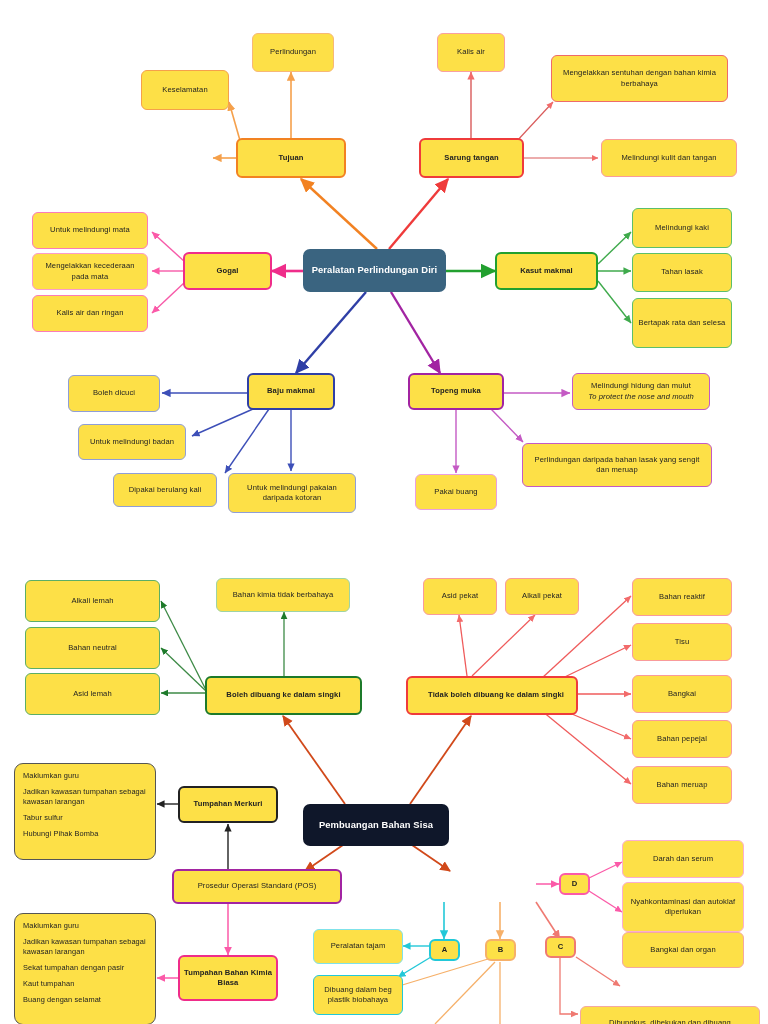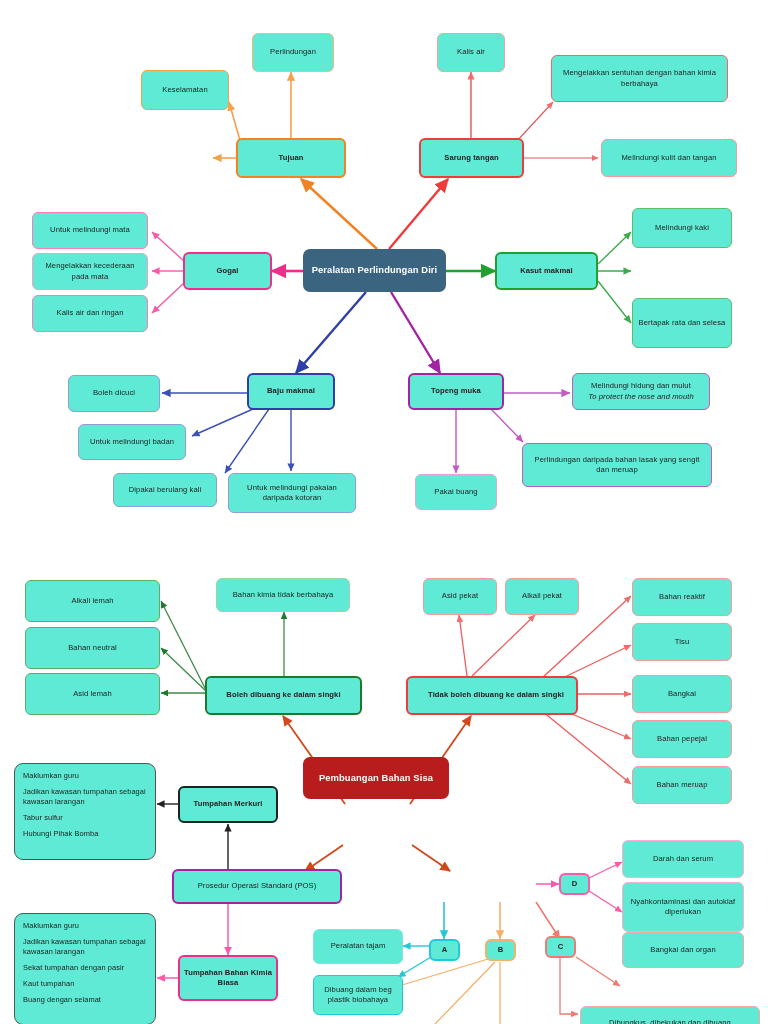--- a/index.html
+++ b/index.html
@@ -2,21 +2,21 @@
 <html><head>
 <meta charset="utf-8">
 <style>
   html,body{margin:0;padding:0;background:#ffffff;}
   body{width:768px;height:1024px;font-family:"Liberation Sans",sans-serif;overflow:hidden;}
   #canvas{position:relative;width:768px;height:1024px;background:#fff;}
   svg.edges{position:absolute;left:0;top:0;width:768px;height:1024px;pointer-events:none;}
   .node{
     position:absolute;box-sizing:border-box;display:flex;align-items:center;
     justify-content:center;text-align:center;border-style:solid;border-radius:6px;
-    background:#5eead4;color:#222;font-size:7.6px;line-height:1.35;padding:2px 4px;
+    background:#fde047;color:#222;font-size:7.6px;line-height:1.35;padding:2px 4px;
     letter-spacing:.1px;
   }
   .node.bold{font-weight:bold;}
   .node.central{color:#fff;font-weight:bold;font-size:9.4px;border-width:0;border-radius:7px;}
   .node.thick{border-width:2px;}
   .node.thin{border-width:1px;}
   .node.listbox{
     display:block;text-align:left;border-radius:9px;border-width:1px;
     padding:7px 8px;font-size:7.4px;line-height:1.25;
   }
@@ -258,20 +258,23 @@
   <div class="node thin" style="left:32px;top:295px;width:116px;height:37px;border-color:#fb7cb7;">
     <span class="lbl">Kalis air dan ringan</span>
   </div>
 
   <div class="node thick bold" style="left:495px;top:252px;width:103px;height:38px;border-color:#22a02f;">
     <span class="lbl">Kasut makmal</span>
   </div>
   <div class="node thin" style="left:632px;top:208px;width:100px;height:40px;border-color:#5cbf6a;">
     <span class="lbl">Melindungi kaki</span>
   </div>
+  <div class="node thin" style="left:632px;top:253px;width:100px;height:39px;border-color:#5cbf6a;">
+    <span class="lbl">Tahan lasak</span>
+  </div>
   <div class="node thin" style="left:632px;top:298px;width:100px;height:50px;border-color:#5cbf6a;">
     <span class="lbl">Bertapak rata dan selesa</span>
   </div>
 
   <div class="node thick bold" style="left:247px;top:373px;width:88px;height:37px;border-color:#2f3fa6;">
     <span class="lbl">Baju makmal</span>
   </div>
   <div class="node thin" style="left:68px;top:375px;width:92px;height:37px;border-color:#8f9ed8;">
     <span class="lbl">Boleh dicuci</span>
   </div>
@@ -292,21 +295,21 @@
     <span class="lbl">Melindungi hidung dan mulut</span>
     <span class="lbl it">To protect the nose and mouth</span>
   </div>
   <div class="node thin" style="left:522px;top:443px;width:190px;height:44px;border-color:#c45ac4;">
     <span class="lbl">Perlindungan daripada bahan lasak yang sengit dan meruap</span>
   </div>
   <div class="node thin" style="left:415px;top:474px;width:82px;height:36px;border-color:#ea9fe0;">
     <span class="lbl">Pakai buang</span>
   </div>
 
-  <div class="node central" style="left:303px;top:757px;width:146px;height:42px;background:#b91c1c;justify-content:center;">
+  <div class="node central" style="left:303px;top:804px;width:146px;height:42px;background:#0f172a;justify-content:center;">
     <span class="lbl">Pembuangan Bahan Sisa</span>
   </div>
 
   <div class="node thick bold" style="left:205px;top:676px;width:157px;height:39px;border-color:#1d7a2a;">
     <span class="lbl">Boleh dibuang ke dalam singki</span>
   </div>
   <div class="node thin" style="left:25px;top:580px;width:135px;height:42px;border-color:#5cae66;">
     <span class="lbl">Alkali lemah</span>
   </div>
   <div class="node thin" style="left:25px;top:627px;width:135px;height:42px;border-color:#5cae66;">

